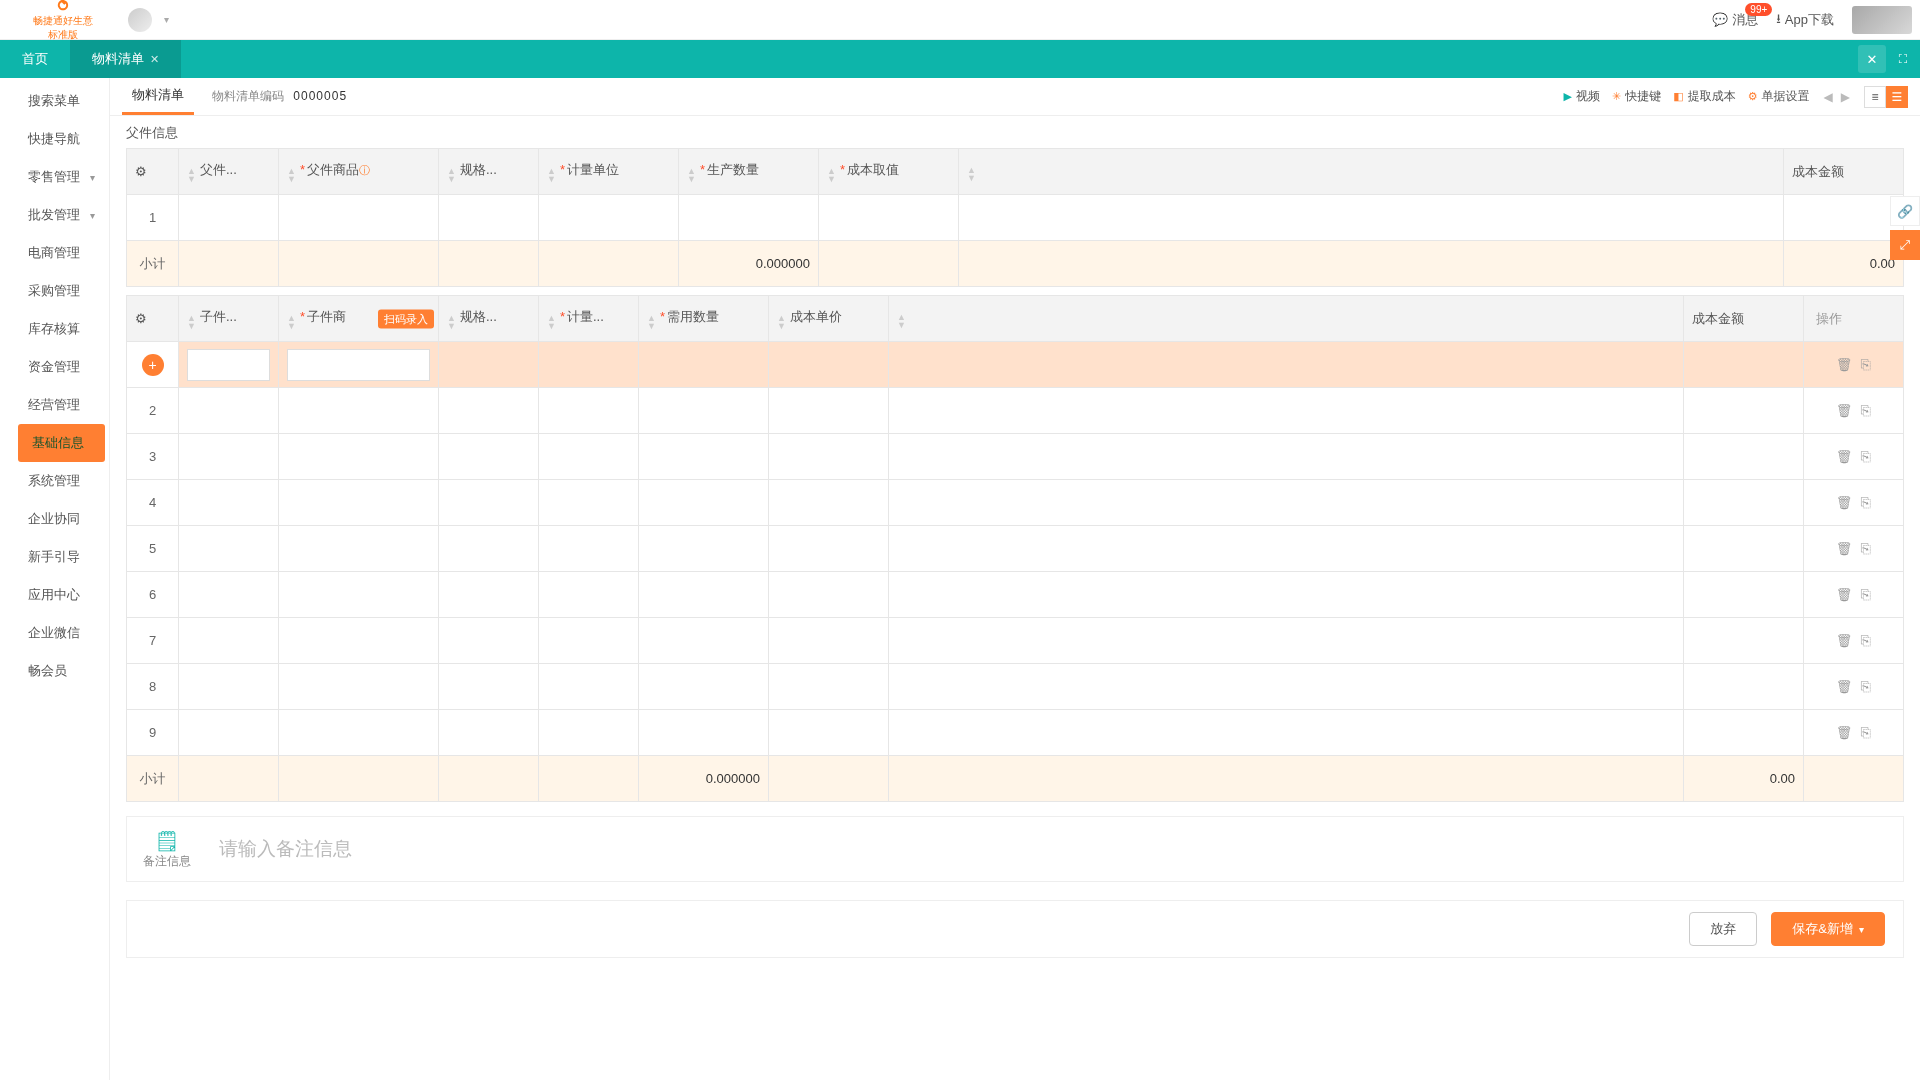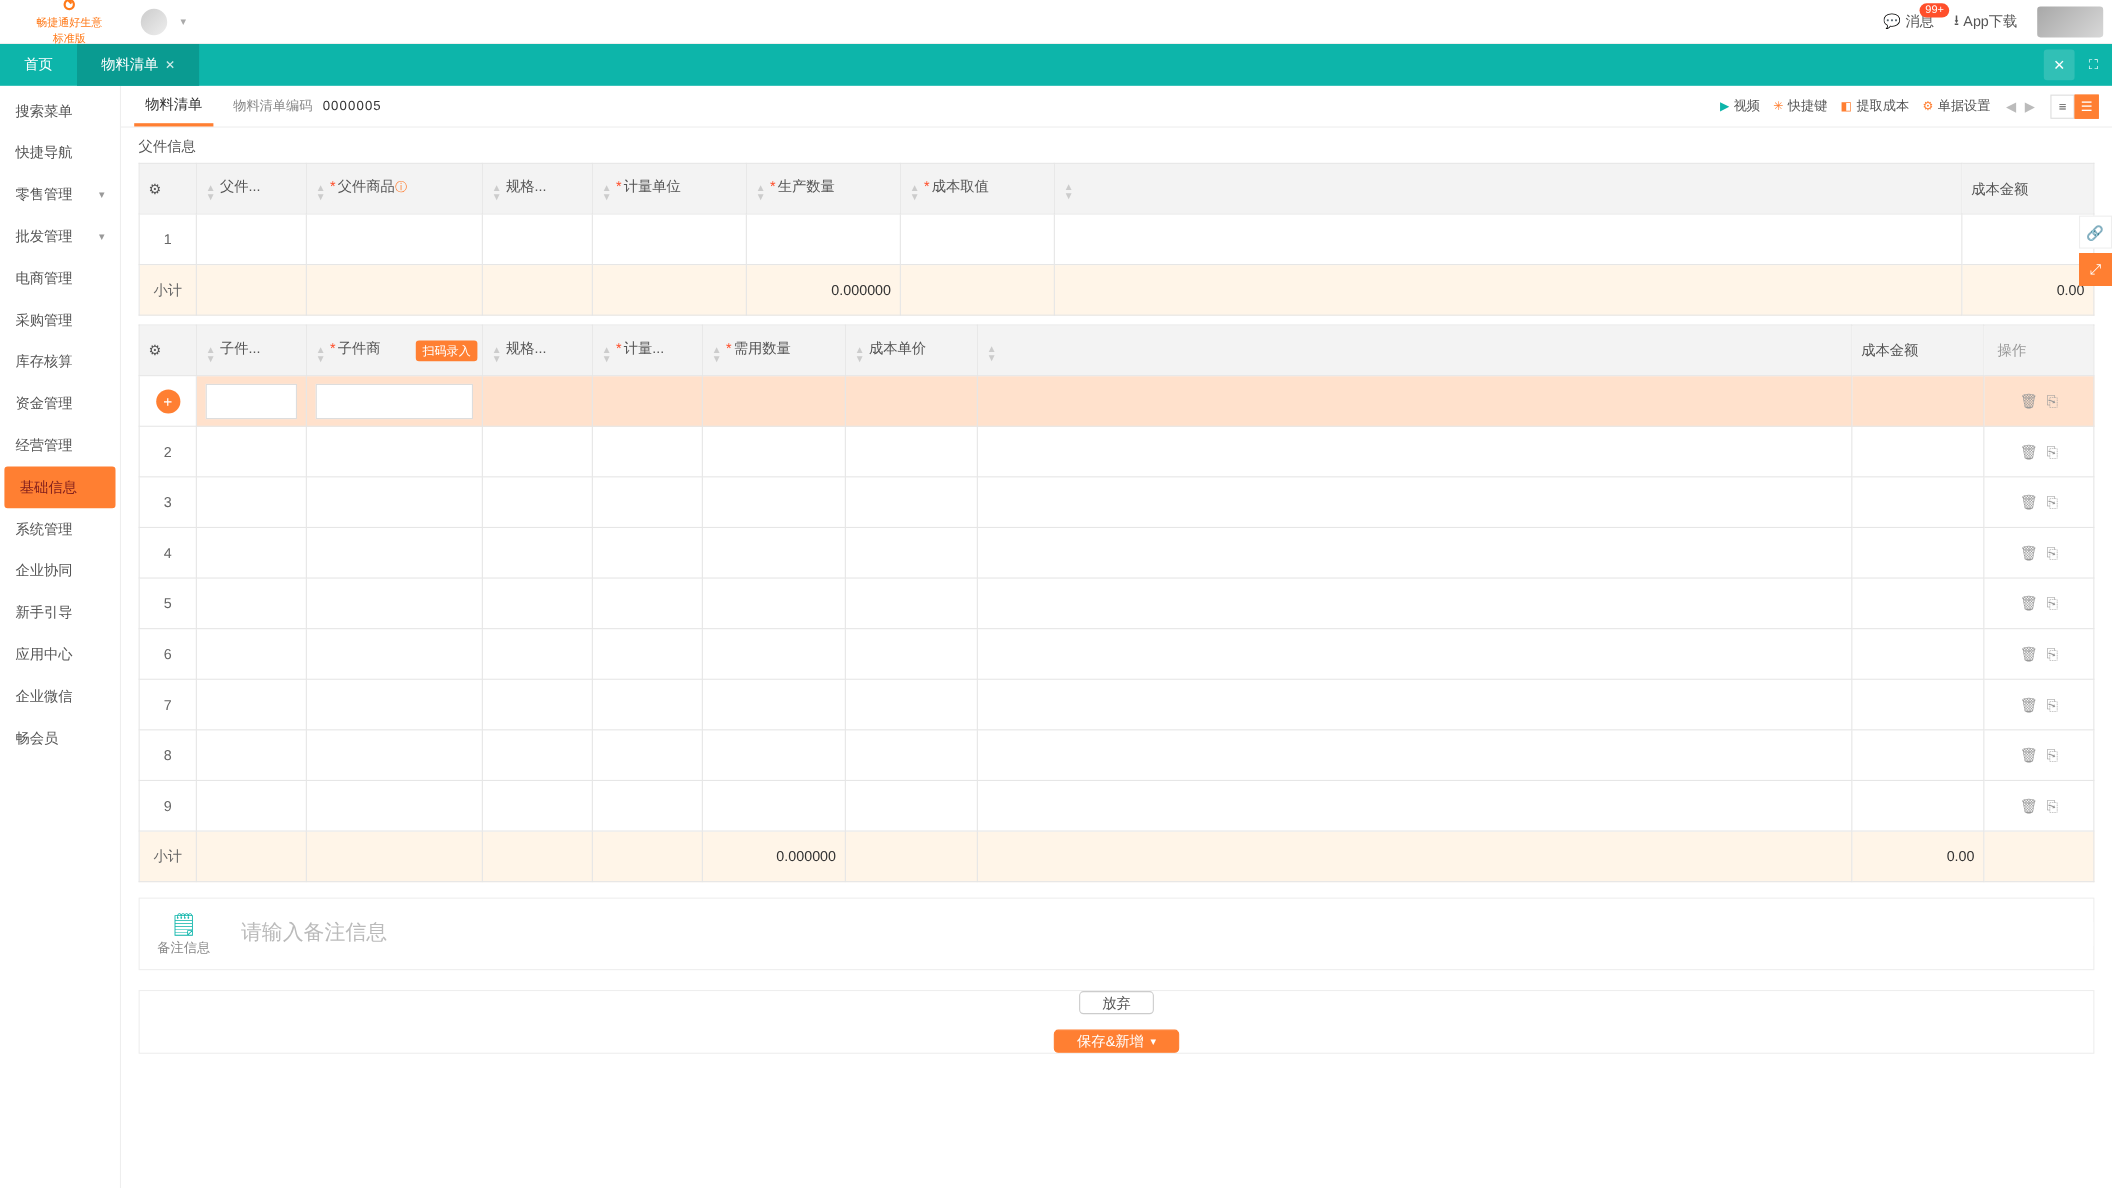--- a/index.html
+++ b/index.html
@@ -23,23 +23,23 @@
   .tabstrip { height: 38px; background: #0db5aa; display: flex; align-items: stretch; color: #fff; position: relative; }
   .tabstrip .tab { padding: 0 22px; display: flex; align-items: center; gap: 6px; cursor: pointer; font-size: 13px; }
   .tabstrip .tab.active { background: #0a9b91; }
   .tabstrip .tab .close { font-size: 11px; opacity: .8; }
   .tabstrip .right-ctrl { margin-left: auto; display: flex; align-items: center; gap: 8px; padding-right: 8px; }
   .right-ctrl .xbtn { width: 28px; height: 28px; display: flex; align-items: center; justify-content: center; background: rgba(255,255,255,.15); border-radius: 3px; cursor: pointer; }
   .right-ctrl .sq { width: 18px; height: 18px; display:flex;align-items:center;justify-content:center;font-size:12px;color:#fff; }
   
   
   .body { display: flex; height: calc(1080px - 78px); }
-  .sidebar { width: 110px; border-right: 1px solid #eee; padding-top: 4px; }
+  .sidebar { width: 110px; border-right: 1px solid #eee; padding-top: 4px; padding-left: 14px; }
   .sidebar .item { padding: 10px 14px; font-size: 13px; color: #555; cursor: pointer; display: flex; align-items: center; justify-content: space-between; }
-  .sidebar .item.active { background: #ff7f32; color: #7f1d1d; border-radius: 3px; margin: 0 4px; }
+  .sidebar .item.active { background: #ff7f32; color: #14532d; border-radius: 3px; margin: 0 4px; }
   .sidebar .item .caret { font-size: 10px; color: #999; }
   
   .main { flex: 1; display: flex; flex-direction: column; position: relative; overflow: hidden; }
   
   
   .doc-head { height: 38px; display: flex; align-items: center; padding: 0 12px; border-bottom: 1px solid #eee; }
   .doc-head .title-tab { border-bottom: 3px solid #ff7f32; padding: 8px 10px; font-size: 13px; color: #333; }
   .doc-head .meta { margin-left: 18px; font-size: 12px; color: #888; }
   .doc-head .meta .code { color: #333; margin-left: 6px; letter-spacing: 1px; }
   .doc-head .spacer { flex: 1; }
@@ -77,21 +77,21 @@
   .ops span { color:#999; margin:0 4px; cursor:pointer; font-size:13px; }
   
   
   .remark { margin: 14px 16px 0 16px; border: 1px solid #eee; display:flex; align-items:center; height: 66px; }
   .remark .rlabel { width: 80px; text-align:center; font-size:12px; color:#888; }
   .remark .rlabel .ricon { font-size:20px; color:#0db5aa; display:block; }
   .remark input { flex:1; border:none; outline:none; font-size:19px; padding:0 12px; color:#333; }
   .remark input::placeholder { color:#bbb; }
   
   
-  .footer { margin: 18px 16px 0 16px; border:1px solid #eee; height:58px; display:flex; align-items:center; justify-content:flex-end; padding:0 18px; gap:14px;flex-direction:column; }
+  .footer { margin: 18px 16px 0 16px; border:1px solid #eee; height:58px; display:flex; align-items:center; justify-content:flex-end; padding:0 18px; gap:14px; }
   .btn { height:34px; padding:0 20px; border-radius:4px; cursor:pointer; font-size:13px; display:inline-flex; align-items:center; gap:6px; }
   .btn.ghost { border:1px solid #ccc; background:#fff; color:#555; }
   .btn.primary { background:#ff7f32; color:#fff; border:1px solid #ff7f32; }
   .btn.primary .chev { font-size:10px; }
   
   
   .floaters { position:absolute; right:0; top:118px; display:flex; flex-direction:column; gap:4px; }
   .floaters .f { width:30px; height:30px; display:flex;align-items:center;justify-content:center; background:#fff; border:1px solid #eee; color:#999; cursor:pointer; }
   .floaters .f.active { background:#ff7f32; color:#fff; border-color:#ff7f32; }
   

